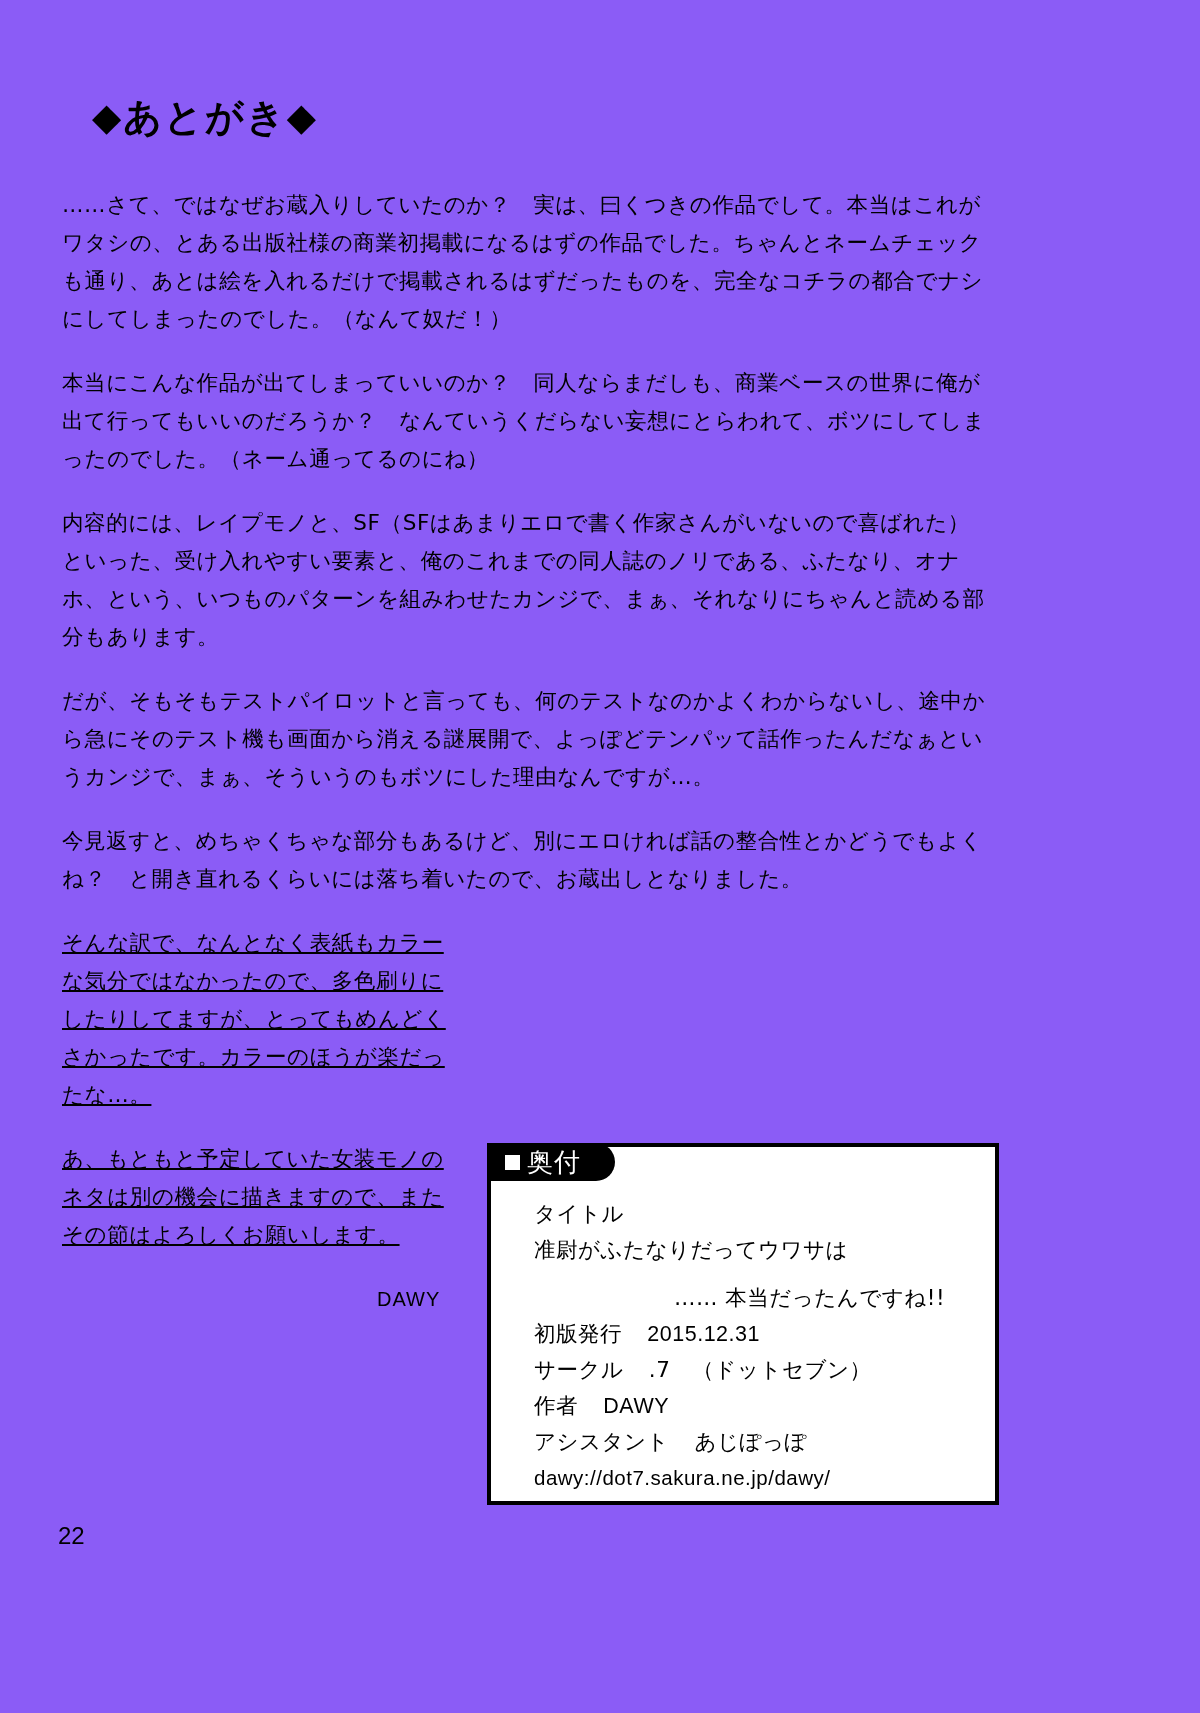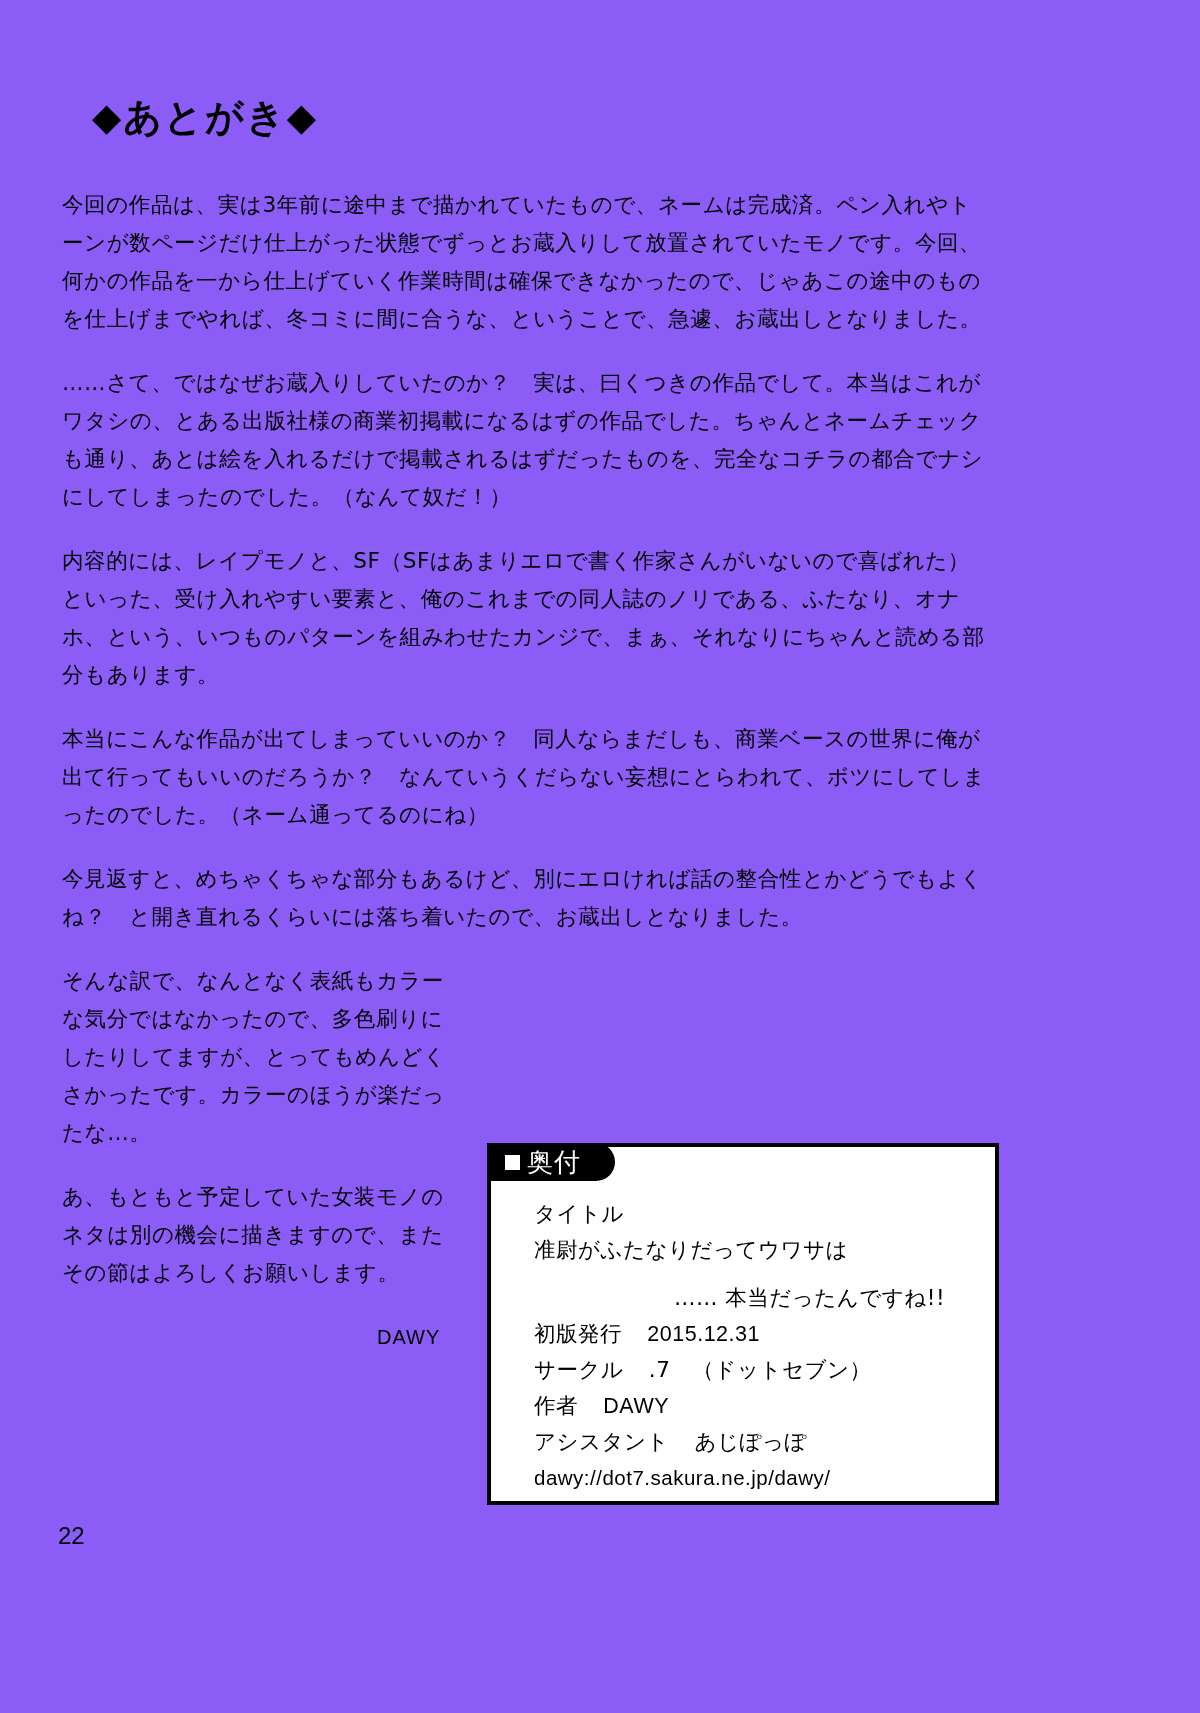--- a/index.html
+++ b/index.html
@@ -42,20 +42,21 @@
     font-size: 21.5px;
     line-height: 38px;
     letter-spacing: 0.6px;
     text-align: left;
   }
   .para {
     margin: 0 0 26px 0;
   }
   .para.narrow {
     width: 390px;
+    text-decoration: underline;
   }
   .signature {
     margin: 14px 0 0 0;
     padding-left: 315px;
     font-size: 20px;
     letter-spacing: 1px;
     font-family: "Liberation Sans", sans-serif;
   }
 
   
@@ -119,24 +120,24 @@
   .url { font-family: "Liberation Sans", sans-serif; font-size: 20.5px; }
 </style>
 </head>
 <body>
 
 <div class="page">
 
   <div class="afterword-heading">◆あとがき◆</div>
 
   <div class="body-text">
-    <p class="para">今回の作品は、実は3年前に途中まで描かれていたもので、ネームは完成済。ペン入れやトーンが数ページだけ仕上がった状態でずっとお蔵入りして放置されていたモノです。今回、何かの作品を一から仕上げていく作業時間は確保できなかったので、じゃあこの途中のものを仕上げまでやれば、冬コミに間に合うな、ということで、急遽、お蔵出しとなりました。</p>
     <p class="para">……さて、ではなぜお蔵入りしていたのか？　実は、曰くつきの作品でして。本当はこれがワタシの、とある出版社様の商業初掲載になるはずの作品でした。ちゃんとネームチェックも通り、あとは絵を入れるだけで掲載されるはずだったものを、完全なコチラの都合でナシにしてしまったのでした。（なんて奴だ！）</p>
+    <p class="para">本当にこんな作品が出てしまっていいのか？　同人ならまだしも、商業ベースの世界に俺が出て行ってもいいのだろうか？　なんていうくだらない妄想にとらわれて、ボツにしてしまったのでした。（ネーム通ってるのにね）</p>
     <p class="para">内容的には、レイプモノと、SF（SFはあまりエロで書く作家さんがいないので喜ばれた）といった、受け入れやすい要素と、俺のこれまでの同人誌のノリである、ふたなり、オナホ、という、いつものパターンを組みわせたカンジで、まぁ、それなりにちゃんと読める部分もあります。</p>
-    <p class="para">本当にこんな作品が出てしまっていいのか？　同人ならまだしも、商業ベースの世界に俺が出て行ってもいいのだろうか？　なんていうくだらない妄想にとらわれて、ボツにしてしまったのでした。（ネーム通ってるのにね）</p>
+    <p class="para">だが、そもそもテストパイロットと言っても、何のテストなのかよくわからないし、途中から急にそのテスト機も画面から消える謎展開で、よっぽどテンパッて話作ったんだなぁというカンジで、まぁ、そういうのもボツにした理由なんですが…。</p>
     <p class="para">今見返すと、めちゃくちゃな部分もあるけど、別にエロければ話の整合性とかどうでもよくね？　と開き直れるくらいには落ち着いたので、お蔵出しとなりました。</p>
     <p class="para narrow">そんな訳で、なんとなく表紙もカラーな気分ではなかったので、多色刷りにしたりしてますが、とってもめんどくさかったです。カラーのほうが楽だったな…。</p>
     <p class="para narrow">あ、もともと予定していた女装モノのネタは別の機会に描きますので、またその節はよろしくお願いします。</p>
     <p class="signature">DAWY</p>
   </div>
 
   <div class="page-number">22</div>
 
   <div class="colophon"></div>
   <div class="colophon-tab">

